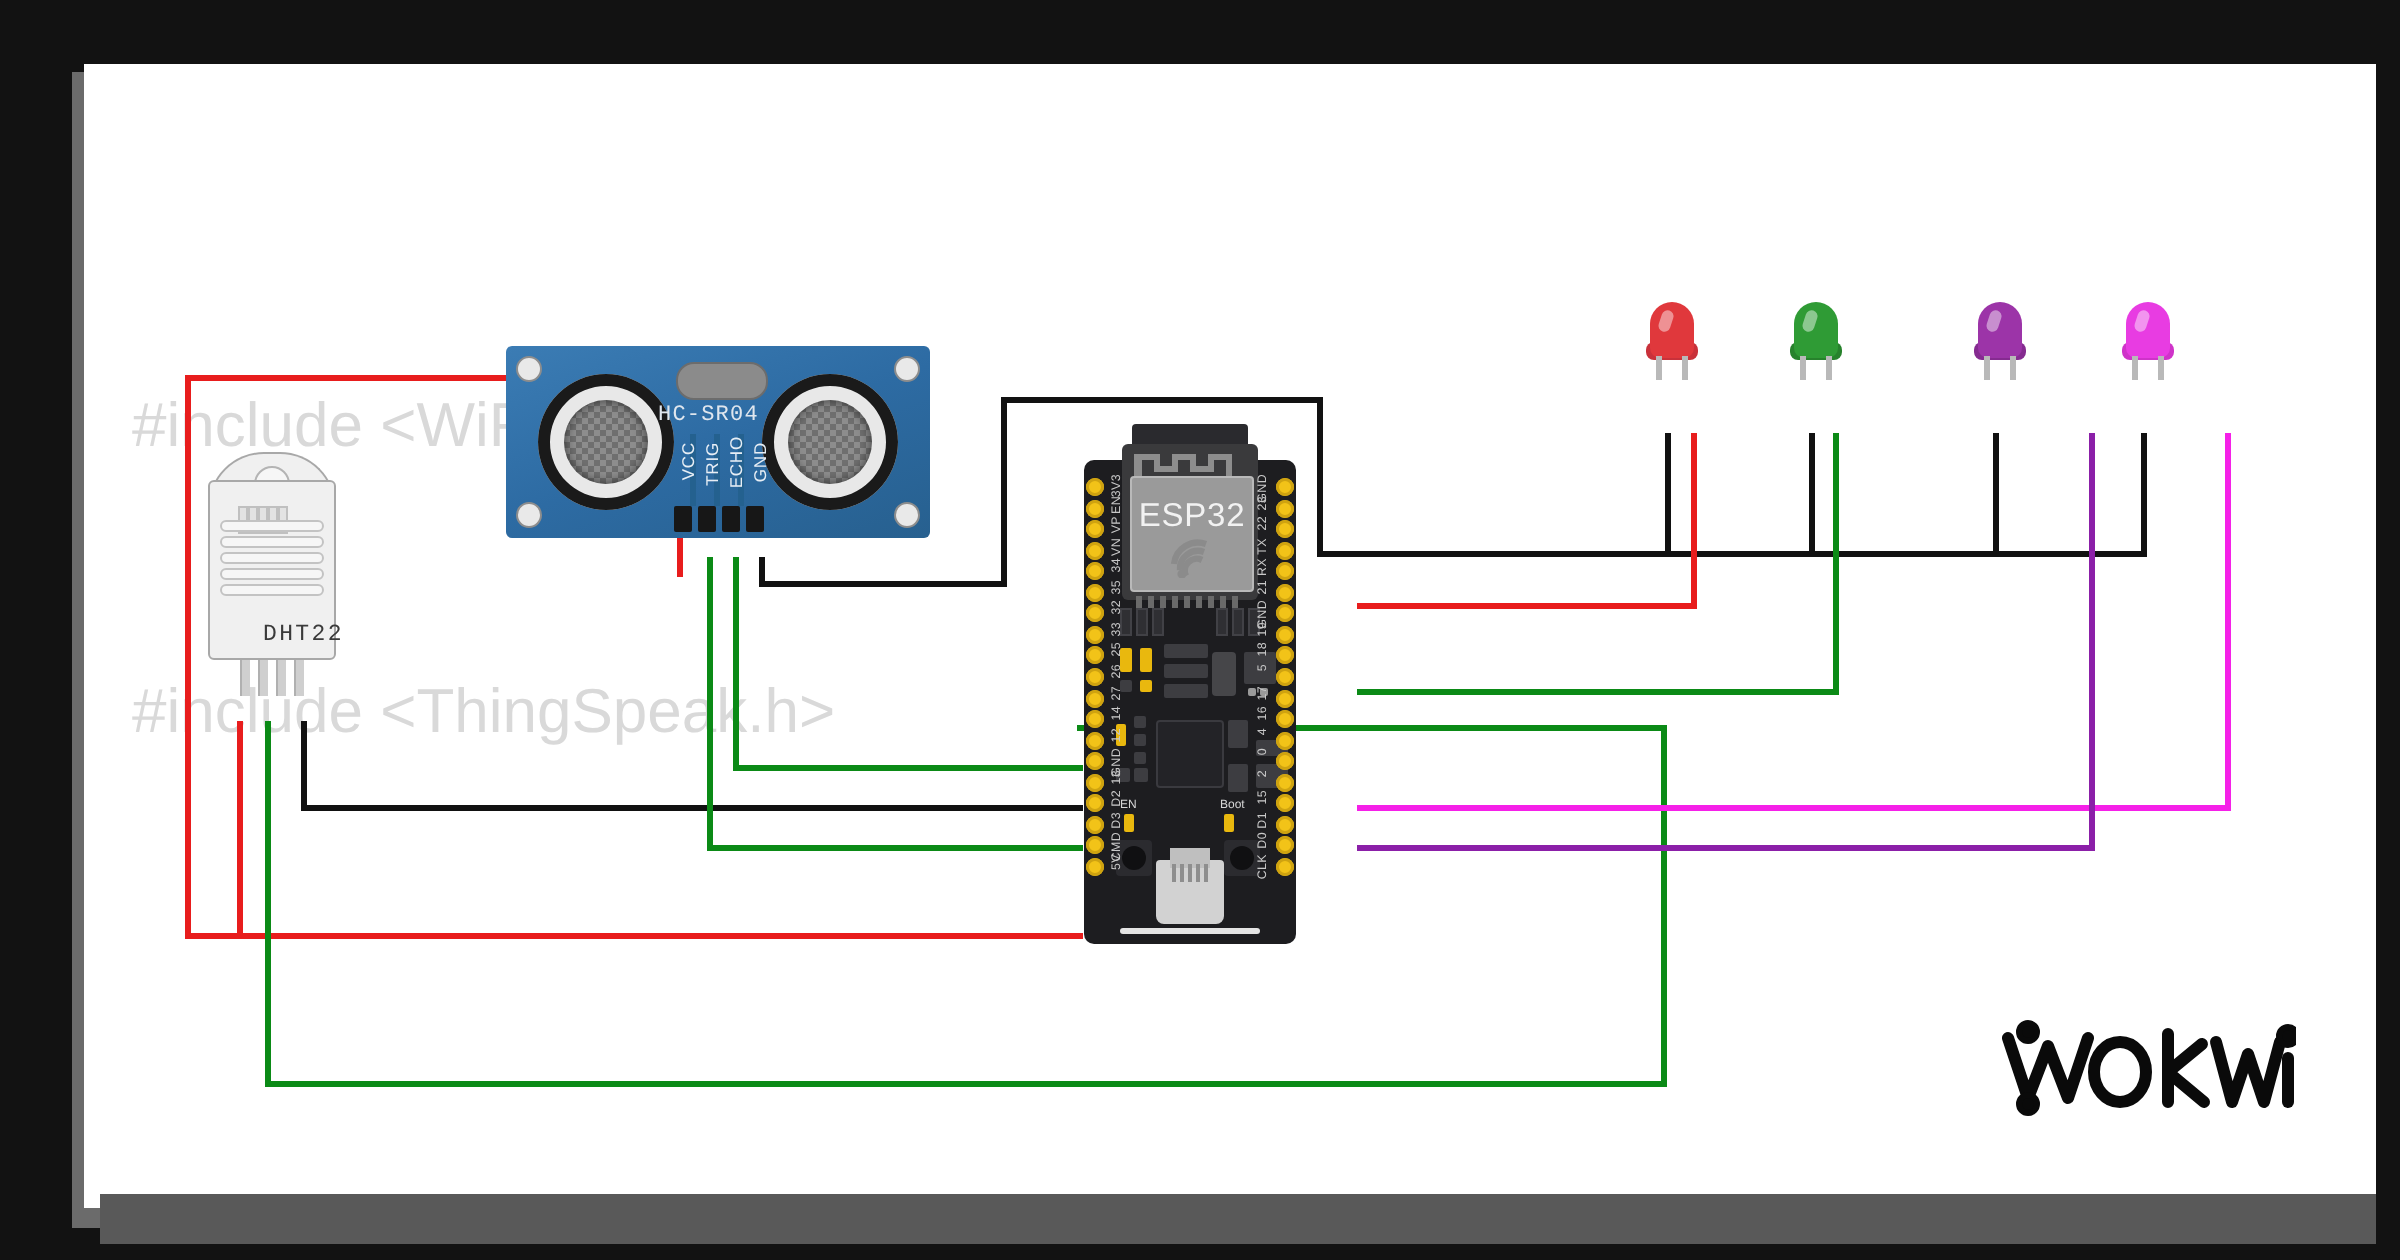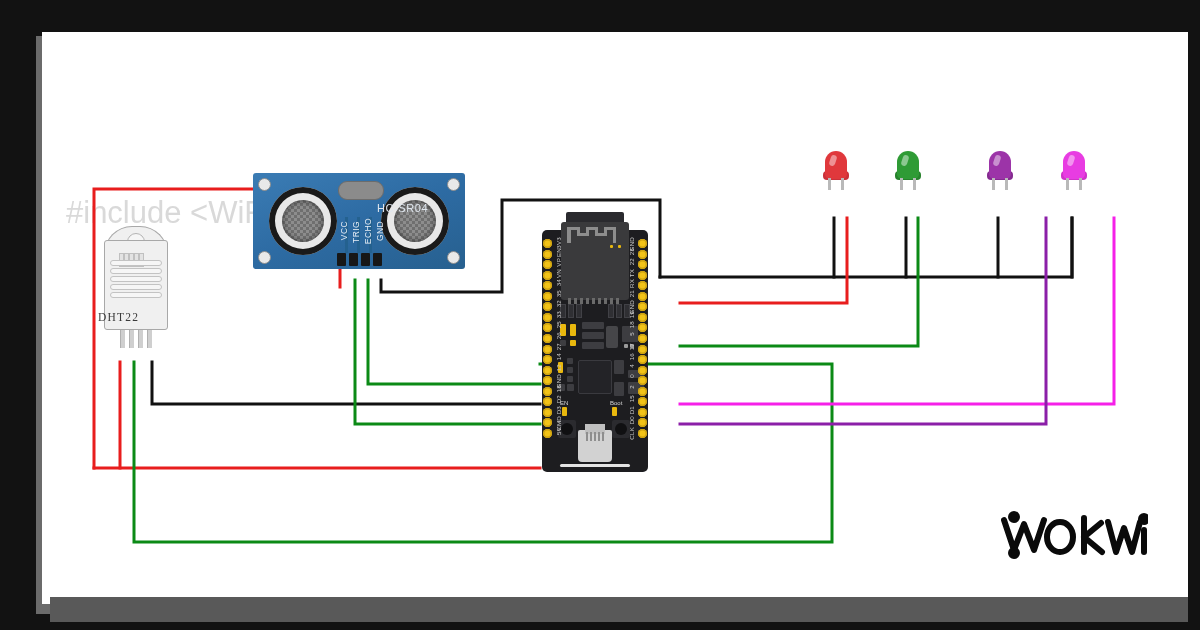--- a/index.html
+++ b/index.html
@@ -82,23 +82,23 @@
   }
   .dht-grill i{
     position:absolute;left:0;width:50px;height:4px;
     border:1px solid #c3c3c3;border-radius:3px;background:#f6f6f6;
   }
   .dht-comb{
     position:absolute;left:21px;top:27px;width:26px;height:12px;
   }
   .dht-comb i{position:absolute;top:0;width:3px;height:12px;background:#e3e3e3;border:1px solid #c0c0c0;}
   .dht-label{
-    position:absolute;left:0;top:85px;width:74px;text-align:left;
+    position:absolute;left:0;top:85px;width:74px;text-align:right;
     font-size:11.5px;color:#3a3a3a;letter-spacing:1.2px;
-    font-family:Liberation Serif, serif;
+    font-family:Liberation Mono, monospace;
   }
   .dht-pins{position:absolute;left:22px;top:100px;width:32px;height:22px;}
   .dht-pins i{position:absolute;top:0;width:4px;height:22px;background:#cfcfcf;border-left:1px solid #b0b0b0;}
 
   
   .hcsr{width:212px;height:96px;}
   .hcsr-pcb{
     position:absolute;inset:0;background:#2e6ca4;
     border-radius:3px;
     background-image:linear-gradient(160deg,#3b7cb4 0%,#2d6ba3 50%,#27608f 100%);
@@ -115,22 +115,21 @@
     background-size:6px 6px;
     box-shadow:inset 0 0 6px rgba(0,0,0,.6);
   }
   .hcsr-can{
     position:absolute;left:85px;top:8px;width:44px;height:17px;border-radius:9px;
     background:#8b8b8b;border:1px solid #6c6c6c;
   }
   .hcsr-name{
     position:absolute;left:76px;top:29px;
     font-size:11px;color:#dfe6ee;letter-spacing:.6px;
-    font-family:Liberation Sans, sans-serif;
-    margin-left:48px;
+    font-family:Liberation Mono, monospace;
   }
   .hcsr-trace{position:absolute;background:#2a6ba4;}
   .hcsr-hdr{position:absolute;left:84px;top:80px;width:48px;height:13px;}
   .hcsr-hdr i{position:absolute;top:0;width:9px;height:13px;background:#171717;border-radius:1px;}
   .hcsr-pl{
     position:absolute;font-size:8.5px;color:#e7eef5;
     writing-mode:vertical-rl;transform:rotate(180deg);
     letter-spacing:.4px;font-family:"Liberation Sans", sans-serif;
   }
 
@@ -204,20 +203,21 @@
 
 <div id="root">
 
   <div class="frame"></div>
   <div class="canvas-shadow"></div>
 
   <div class="canvas">
 
     <div class="code">
       <div>#include &lt;WiFi.h&gt;</div>
+      <div>#include &lt;ThingSpeak.h&gt;</div>
       
       
       
       
       
       
       
       
     </div>
 
@@ -328,20 +328,29 @@
             <i style="left:28px;top:0;width:3px;height:9px;"></i>
             <i style="left:28px;top:6px;width:12px;height:3px;"></i>
             <i style="left:37px;top:0;width:3px;height:9px;"></i>
             <i style="left:37px;top:0;width:12px;height:3px;"></i>
             <i style="left:46px;top:0;width:3px;height:16px;"></i>
           </div>
         </div>
         <div class="esp-smd" style="left:76px;top:33px;width:3px;height:3px;"></div>
         <div class="esp-smd" style="left:84px;top:33px;width:3px;height:3px;"></div>
 
+        <div class="esp-can">
+          <div class="t">ESP32</div>
+          <svg class="wifi" viewBox="0 0 24 20">
+            <path d="M3 13 A12 12 0 0 1 19 3" stroke="#7a7a7a" stroke-width="3.2" fill="none"></path>
+            <path d="M6 16 A9 9 0 0 1 18 7" stroke="#7a7a7a" stroke-width="3.2" fill="none"></path>
+            <path d="M9 19 A6 6 0 0 1 17 11" stroke="#7a7a7a" stroke-width="3.2" fill="none"></path>
+            <circle cx="7" cy="18" r="2.3" fill="#7a7a7a"></circle>
+          </svg>
+        </div>
 
         <div class="esp-dots">
           <i style="left:0"></i>
             <i style="left:6px"></i>
             <i style="left:12px"></i>
             <i style="left:18px"></i>
           <i style="left:24px"></i>
             <i style="left:30px"></i>
             <i style="left:36px"></i>
             <i style="left:42px"></i>

